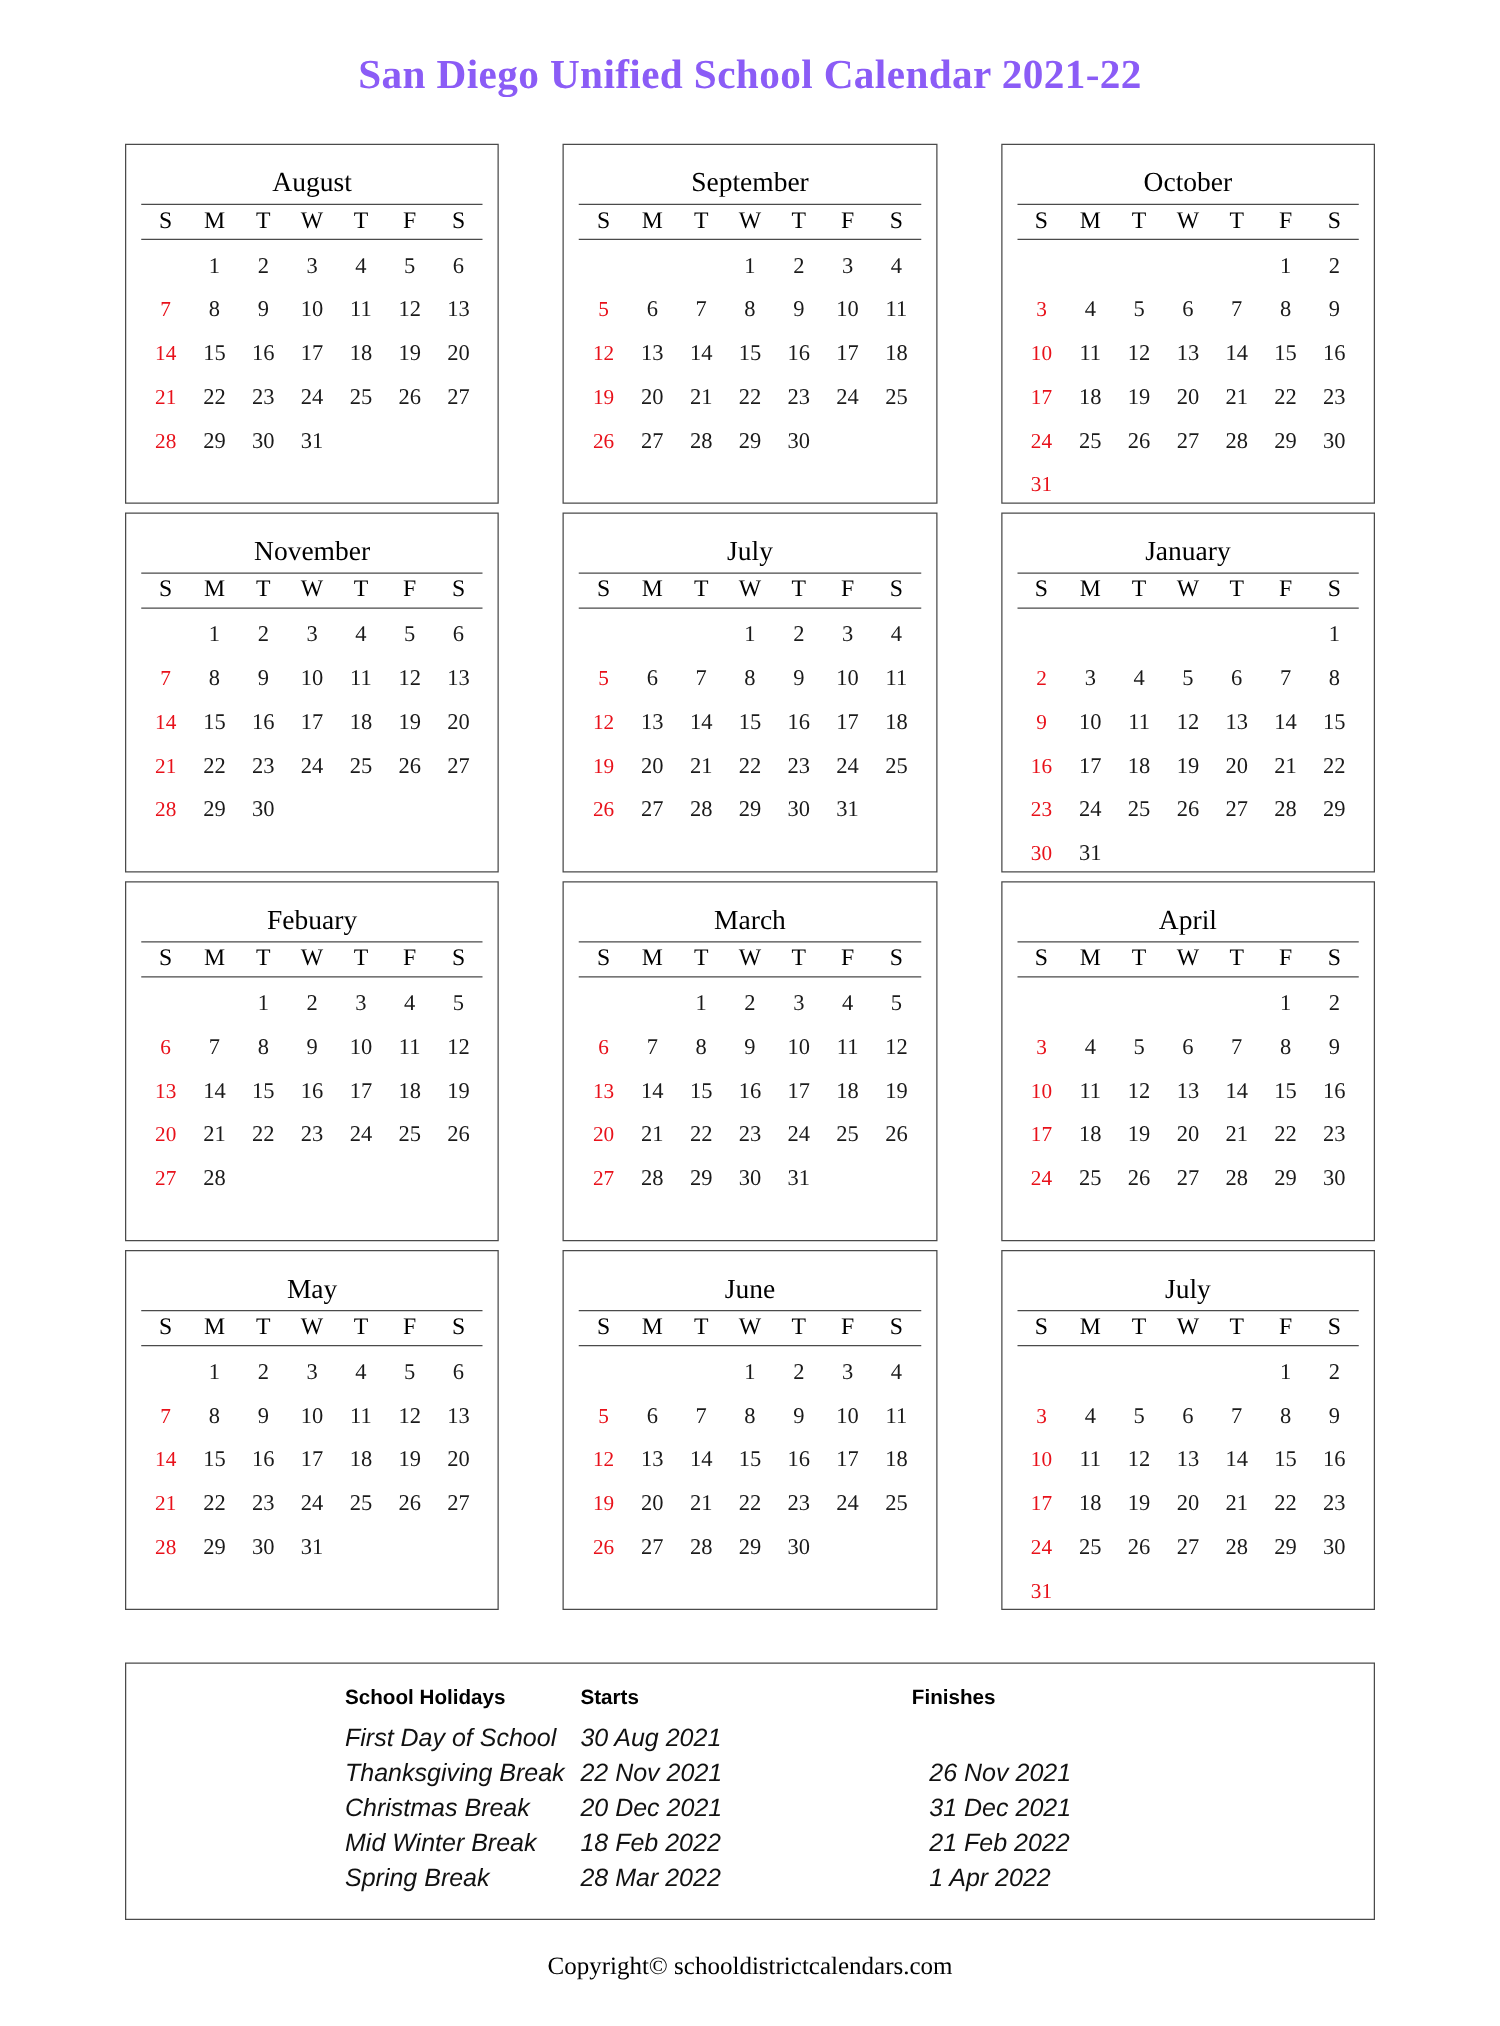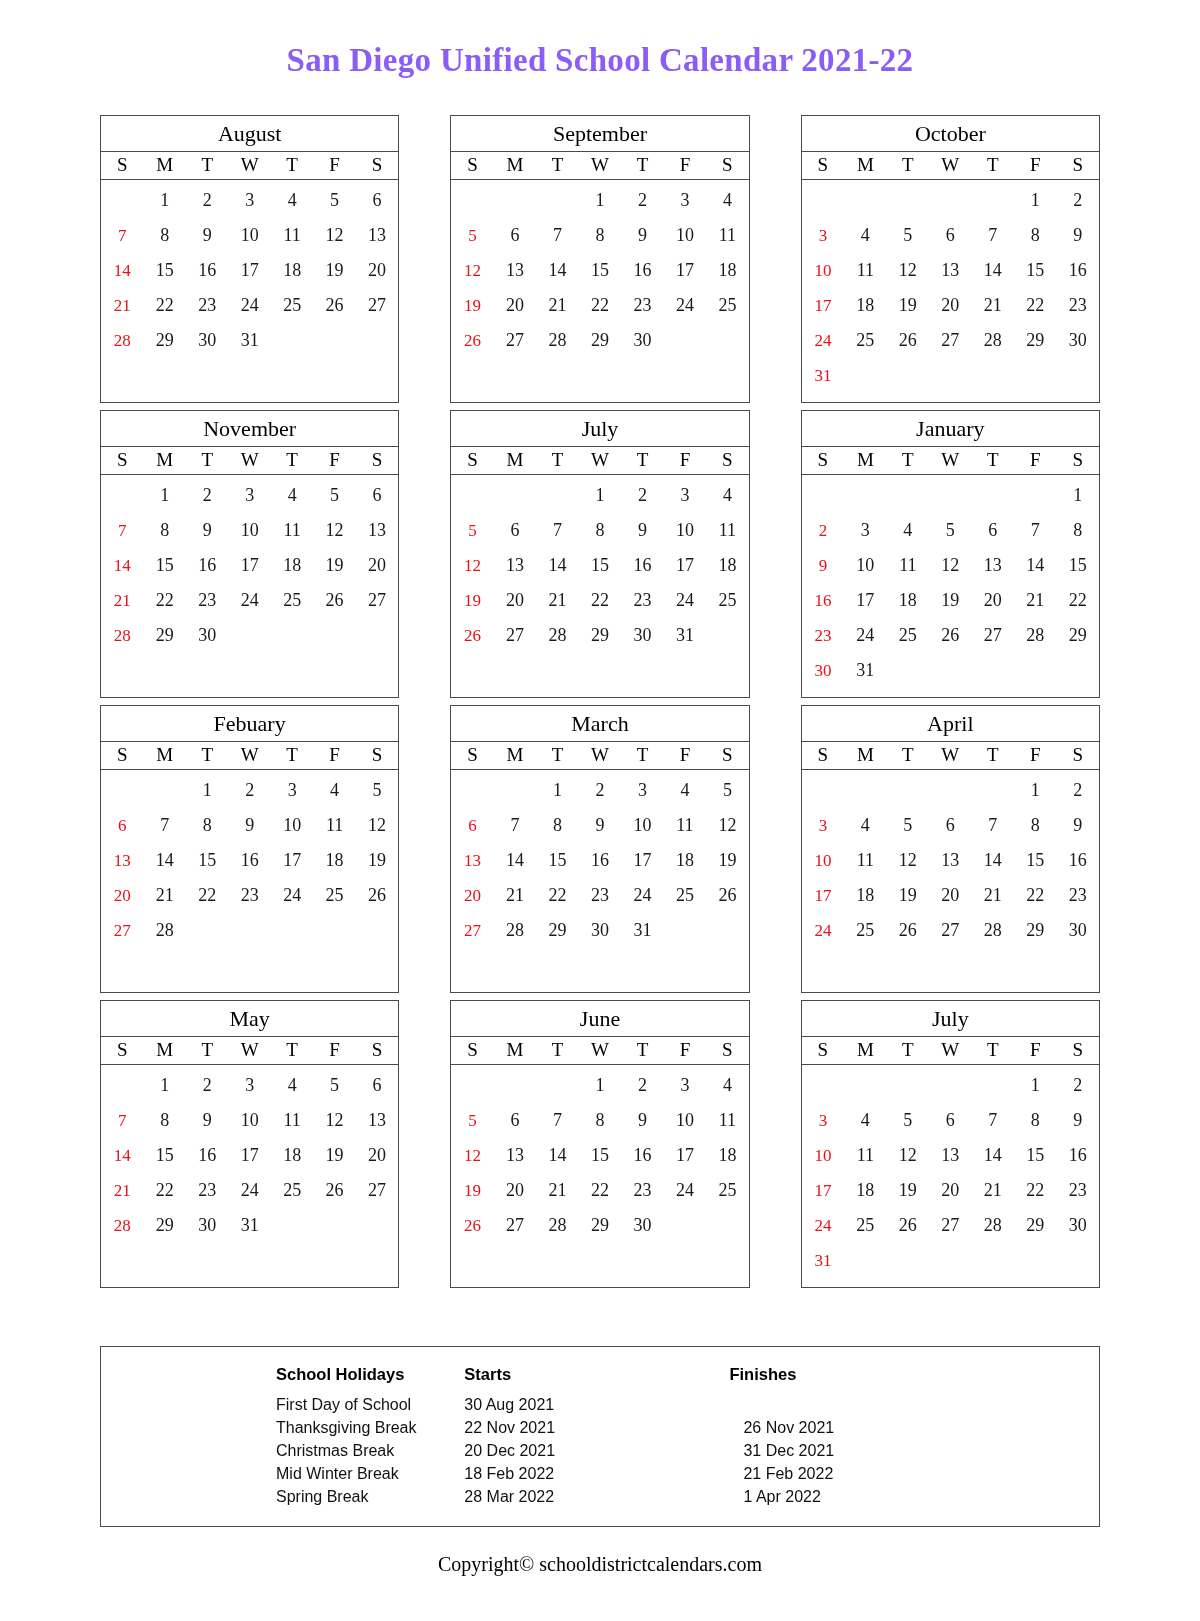--- a/index.html
+++ b/index.html
@@ -29,21 +29,21 @@
     width: 1000px;
     margin: 36px auto 0 auto;
     display: grid;
     grid-template-columns: repeat(3, 1fr);
     column-gap: 51px;
     row-gap: 7px;
   }
   .month {
     border: 1px solid #4a4a4a;
     background: #fff;
-    padding: 0;
+    padding: 12px;
     height: 288px;
     display: flex;
     flex-direction: column;
   }
   .month-name {
     text-align: center;
     font-size: 22px;
     font-family: "Liberation Serif", serif;
     padding: 6px 0 5px 0;
     color: #000;
@@ -73,41 +73,42 @@
     font-size: 18px;
     font-family: "Liberation Serif", serif;
     color: #1a1a1a;
     line-height: 35px;
   }
   .day.sunday { color: #e8111a; font-size: 17px; }
   .day.empty { color: transparent; }
 
   .legend {
     width: 1000px;
-    margin: 58px auto 0 auto;
+    margin: 42px auto 0 auto;
     border: 1px solid #4a4a4a;
     padding: 16px 16px 18px 0;
   }
   .legend-table {
     width: 100%;
     border-collapse: collapse;
     font-family: "Liberation Sans", sans-serif;
     font-size: 16px;
   }
   .legend-table th {
     font-weight: bold;
     font-size: 16.5px;
     text-align: left;
     padding: 2px 0 9px 0;
     color: #000;
   }
   .legend-table td {
     padding: 2.5px 0;
     color: #111;
-    font-size: 16px;
+    font-size: 20px;
+    font-style: italic;
   }
   .col-name { width: 37%; padding-left: 175px !important; }
   .col-start { width: 27%; }
   .col-finish { width: 36%; }
   .legend-table .col-finish.val { padding-left: 14px; }
   .copyright {
     text-align: center;
     font-family: "Liberation Serif", serif;
     font-size: 20px;
     margin-top: 26px;

